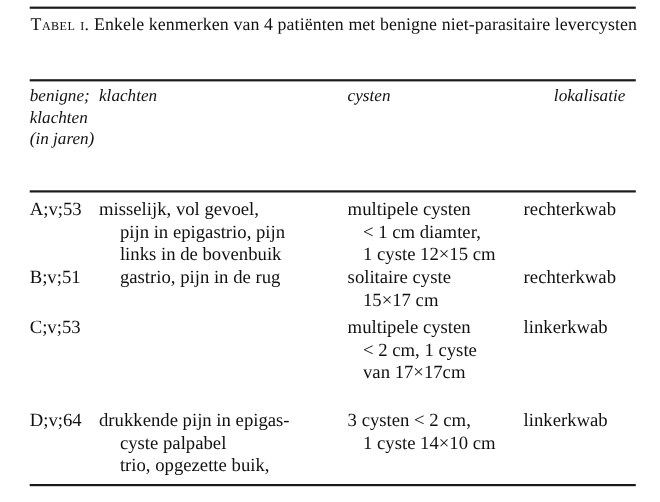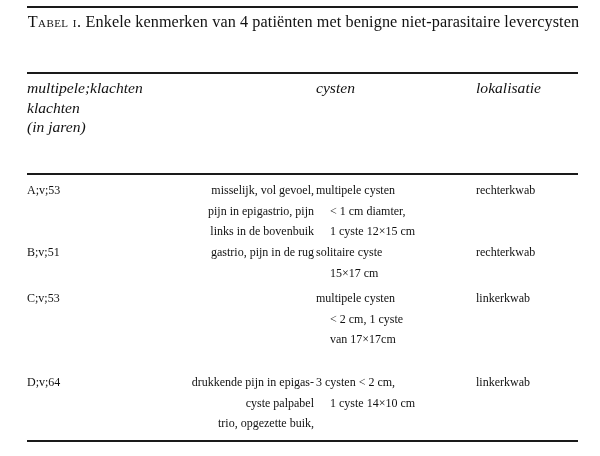--- a/index.html
+++ b/index.html
@@ -80,53 +80,53 @@
     position: absolute;
     left: 316px;
     top: 0;
     width: 150px;
   }
   .head-lokalisatie {
     position: absolute;
     left: 476px;
     top: 0;
     width: 120px;
+    text-align: center;
   }
 
   
   .rows {
     position: absolute;
     left: 0;
     top: 180px;
     width: 600px;
   }
   .data-row {
     position: relative;
     width: 600px;
-    font-size: 12px;
+    font-size: 17px;
     line-height: 20.6px;
   }
   .row-a { height: 62px; }
   .row-b { height: 46px; }
   .row-c { height: 84px; }
   .row-d { height: 62px; }
 
   .cell {
     position: absolute;
     top: 0;
   }
   .cell-patient {
     left: 27px;
     width: 66px;
     white-space: nowrap;
   }
   .cell-klachten {
     left: 90px;
     width: 224px;
-    text-align: right;
   }
   .cell-cysten {
     left: 316px;
     width: 158px;
   }
   .cell-lokalisatie {
     left: 476px;
     width: 120px;
     white-space: nowrap;
   }
@@ -144,21 +144,21 @@
 
   <div class="caption">
     <span class="caption-label">Tabel i.</span>
     <span>Enkele kenmerken van 4 patiënten met benigne niet-parasitaire levercysten</span>
   </div>
 
   <div class="rule rule-head"></div>
 
   <div class="head-row">
     <div class="head-patient">
-      <span class="line">multipele;</span>
+      <span class="line">benigne;</span>
       <span class="line">klachten</span>
       <span class="line">(in jaren)</span>
     </div>
     <div class="head-klachten">klachten</div>
     <div class="head-cysten">cysten</div>
     <div class="head-lokalisatie">lokalisatie</div>
   </div>
 
   <div class="rule rule-body"></div>
 

